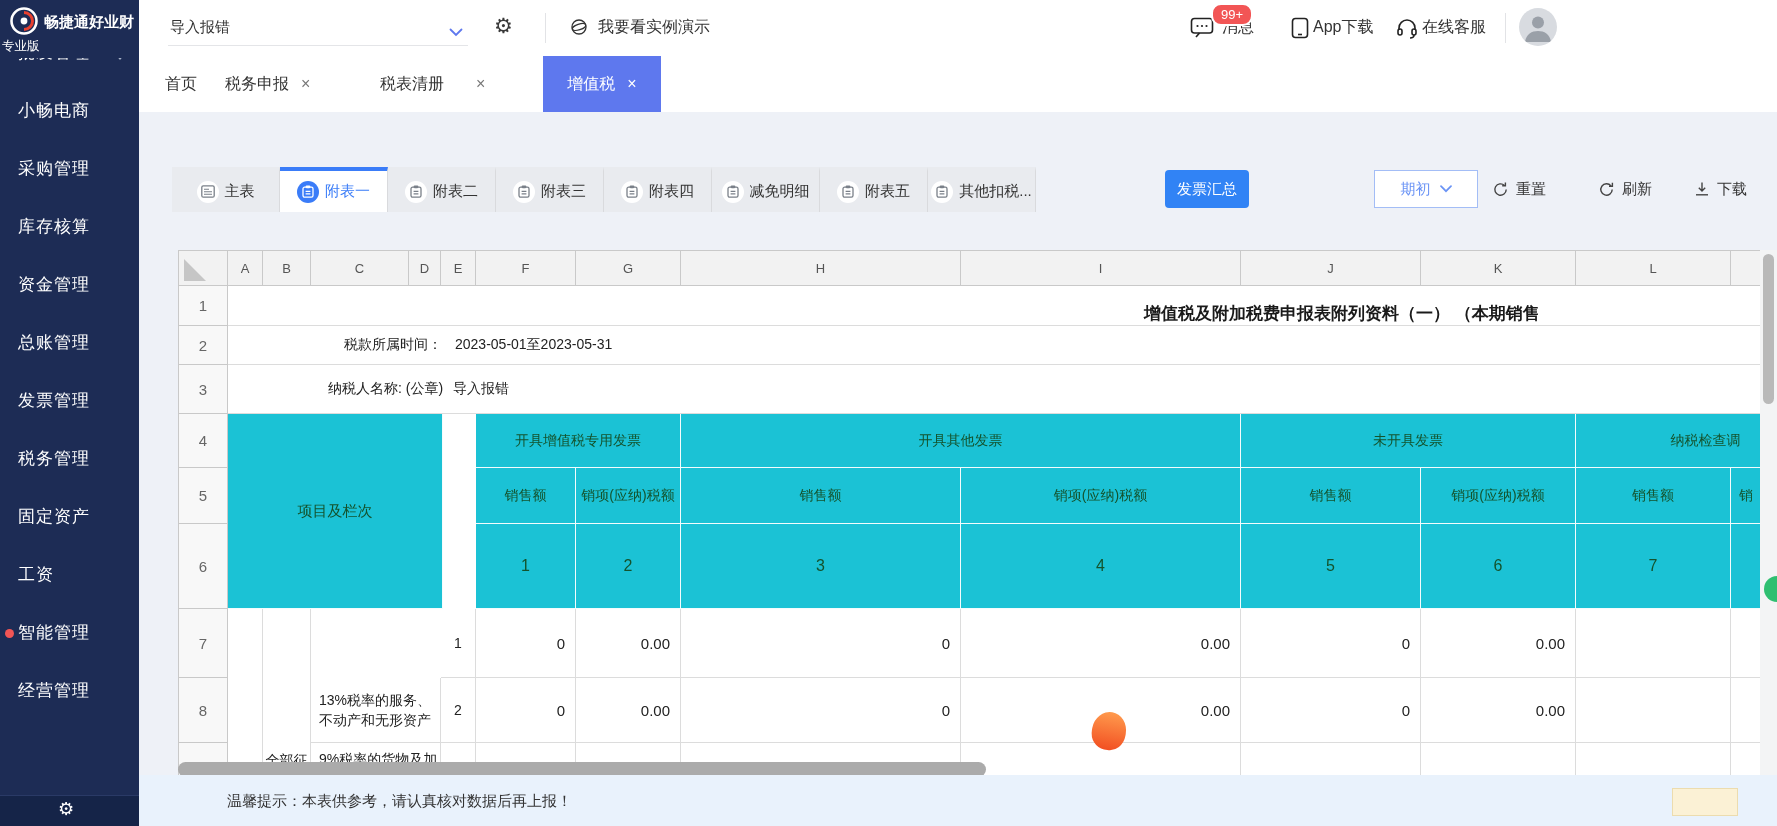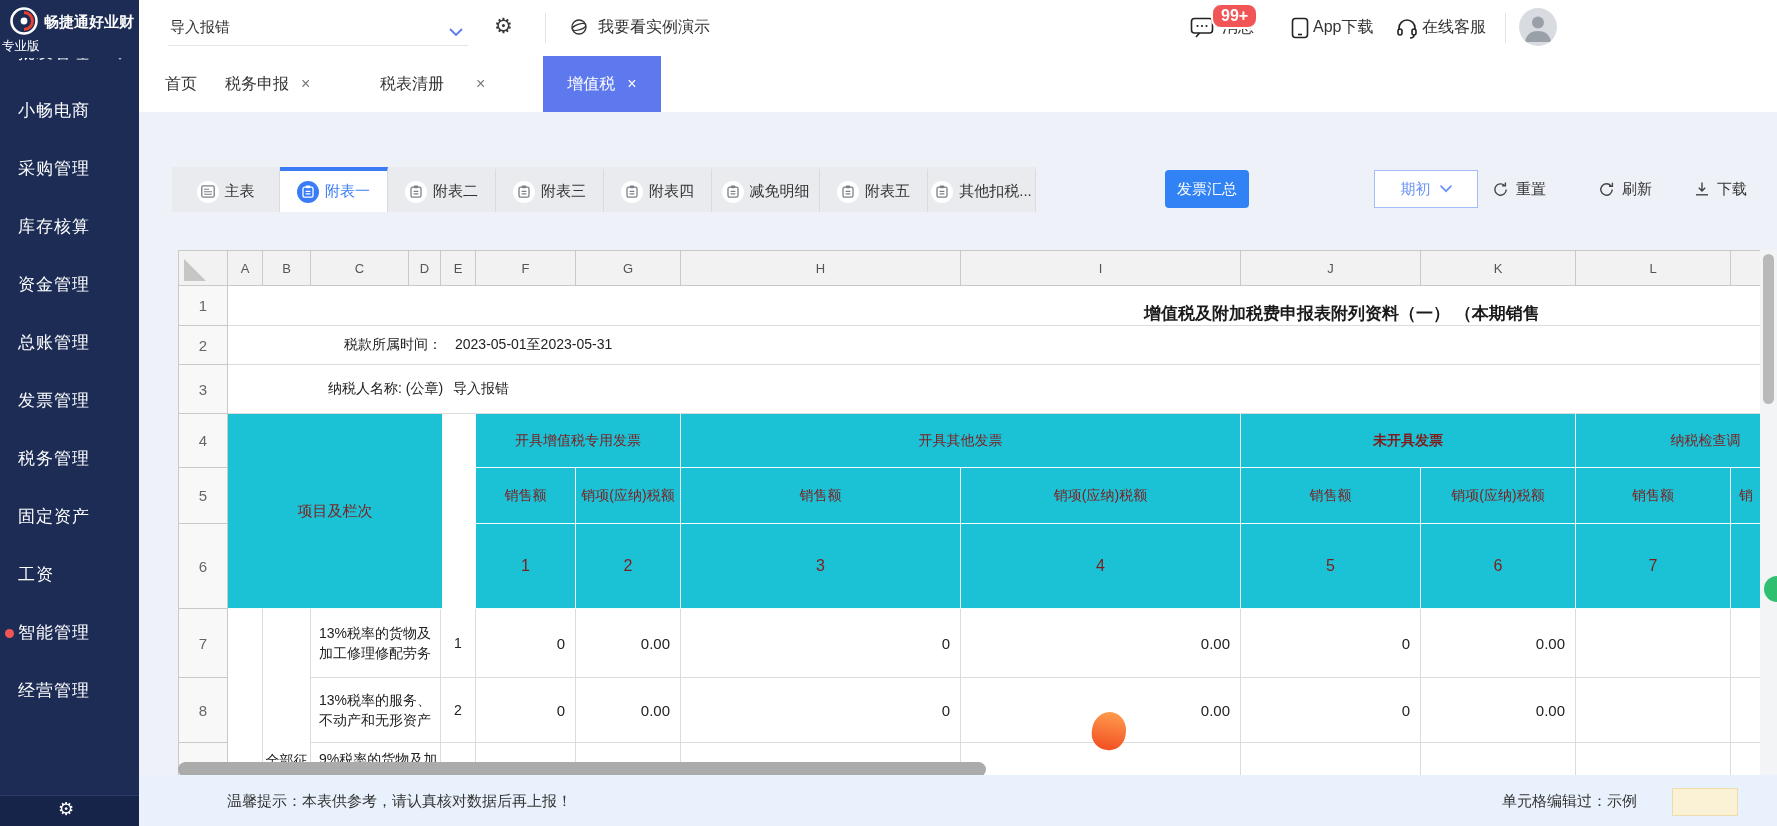--- a/index.html
+++ b/index.html
@@ -26,21 +26,21 @@
   .topbar>*{position:absolute}
   .tb-select{left:31px;top:0;line-height:54px;font-size:15px;color:#333;cursor:pointer}
   .tb-chev{left:310px;top:23px;color:var(--accent,#5e78ee)}
   .tb-underline{left:29px;top:45px;width:300px;height:1px;background:#e4e5e8}
   .tb-gear{left:355px;top:14px;font-size:21px;color:#3a3a3a;cursor:pointer}
   .tb-div{top:13px;width:1px;height:30px;background:#e2e3e6}
   .tb-globe{left:430px;top:17px}
   .tb-demo{left:459px;top:0;line-height:54px;font-size:16px;color:#333;cursor:pointer}
   .tb-ic{top:17px}
   .tb-txt{top:0;line-height:54px;font-size:16px;color:#333;cursor:pointer}
-  .badge{left:1072px;top:3px;background:var(--red,#f25555);color:#fff;font-size:16px;font-weight:bold;
+  .badge{left:1072px;top:3px;background:var(--red,#f25555);color:#fff;font-size:13px;font-weight:normal;
          padding:2px 8px;border-radius:10px;border:2px solid #fff;z-index:2}
   .avatar{left:1380px;top:8px;width:38px;height:38px;border-radius:50%;background:#d8dbe0;overflow:hidden;cursor:pointer}
 
   
   .tabbar{position:absolute;left:139px;top:56px;width:1638px;height:56px;background:#fff}
   .tab{position:absolute;top:0;height:56px;display:flex;align-items:center;gap:12px;font-size:16px;
        color:#333;cursor:pointer}
   .tab .x{color:#777;font-size:16px}
   .tab.active{background:var(--accent,#5e78ee);color:#fff;justify-content:center}
   .tab.active .x{color:#fff}
@@ -66,21 +66,21 @@
         border-left:1px solid #c9c9c9;border-top:1px solid #c9c9c9}
   .cell{position:absolute;box-sizing:border-box;display:flex;align-items:center;justify-content:center}
   .c-hdr{background:#f2f2f2;border-right:1px solid #c9c9c9;border-bottom:1px solid #c9c9c9;
          color:#555;font-size:13px}
   .c-rowhdr{background:#f8f8f8;font-size:15px;color:#666}
   .tri{position:absolute;left:5px;bottom:4px;width:0;height:0;
        border-bottom:22px solid #c6c6c6;border-right:22px solid transparent}
   .c-plain{background:#fff;border-bottom:1px solid #dcdcdc;justify-content:flex-start}
   .c-white{background:#fff;border-right:1px solid #dcdcdc;border-bottom:1px solid #dcdcdc;font-size:15px;color:#222}
   .c-teal{background:var(--teal,#1bc2d5);border-right:1px solid rgba(255,255,255,.95);
-          border-bottom:1px solid rgba(255,255,255,.95);color:#7f1d1d;font-size:14px}
+          border-bottom:1px solid rgba(255,255,255,.95);color:#14532d;font-size:14px}
   .f15{font-size:15px}.f16{font-size:16px}
   .tleft{justify-content:flex-start;padding-left:8px}
   .val{justify-content:flex-end;padding-right:10px}
   .item{justify-content:flex-start;padding:4px 2px 4px 8px;font-size:14px;line-height:1.45;text-align:left}
   .itop{align-items:flex-start;padding-top:6px}
   .cnt{font-size:14px}
   .grp{align-items:flex-end;justify-content:center;padding-bottom:20px;font-size:14px}
   .sheet-title{position:absolute;left:916px;top:8px;height:100%;display:flex;align-items:center;
                font-size:17px;font-weight:bold;color:#1a1a1a;white-space:nowrap}
   .rbox{position:absolute;top:0;height:100%;display:flex;align-items:center;gap:13px;font-size:14px;
@@ -359,41 +359,40 @@
       </div>
       <div class="cell c-plain" style="left: 49px; top: 114px; width: 1533px; height: 49px;">
         <span class="rbox" style="left:100px;gap:10px">
           <span>纳税人名称: (公章)</span>
           <span>导入报错</span>
         </span>
       </div>
       <div class="cell c-teal f15" style="left: 49px; top: 163px; width: 215px; height: 195px;">项目及栏次</div>
       <div class="cell c-teal" style="left: 297px; top: 163px; width: 205px; height: 54px;">开具增值税专用发票</div>
       <div class="cell c-teal" style="left: 502px; top: 163px; width: 560px; height: 54px;">开具其他发票</div>
-      <div class="cell c-teal" style="left: 1062px; top: 163px; width: 335px; height: 54px; font-weight: bold;">未开具发票</div>
+      <div class="cell c-teal" style="left: 1062px; top: 163px; width: 335px; height: 54px;">未开具发票</div>
       <div class="cell c-teal" style="left: 1397px; top: 163px; width: 260px; height: 54px;">纳税检查调</div>
       <div class="cell c-teal" style="left: 297px; top: 217px; width: 100px; height: 56px;">销售额</div>
       <div class="cell c-teal" style="left: 397px; top: 217px; width: 105px; height: 56px;">销项(应纳)税额</div>
       <div class="cell c-teal" style="left: 502px; top: 217px; width: 280px; height: 56px;">销售额</div>
       <div class="cell c-teal" style="left: 782px; top: 217px; width: 280px; height: 56px;">销项(应纳)税额</div>
       <div class="cell c-teal" style="left: 1062px; top: 217px; width: 180px; height: 56px;">销售额</div>
       <div class="cell c-teal" style="left: 1242px; top: 217px; width: 155px; height: 56px;">销项(应纳)税额</div>
       <div class="cell c-teal" style="left: 1397px; top: 217px; width: 155px; height: 56px;">销售额</div>
       <div class="cell c-teal tleft" style="left: 1552px; top: 217px; width: 80px; height: 56px;">销</div>
       <div class="cell c-teal f16" style="left: 297px; top: 273px; width: 100px; height: 85px;">1</div>
       <div class="cell c-teal f16" style="left: 397px; top: 273px; width: 105px; height: 85px;">2</div>
       <div class="cell c-teal f16" style="left: 502px; top: 273px; width: 280px; height: 85px;">3</div>
       <div class="cell c-teal f16" style="left: 782px; top: 273px; width: 280px; height: 85px;">4</div>
       <div class="cell c-teal f16" style="left: 1062px; top: 273px; width: 180px; height: 85px;">5</div>
       <div class="cell c-teal f16" style="left: 1242px; top: 273px; width: 155px; height: 85px;">6</div>
       <div class="cell c-teal f16" style="left: 1397px; top: 273px; width: 155px; height: 85px;">7</div>
       <div class="cell c-teal" style="left: 1552px; top: 273px; width: 30px; height: 85px;"></div>
       <div class="cell c-white" style="left: 49px; top: 358px; width: 35px; height: 182px;"></div>
       <div class="cell c-white grp" style="left: 84px; top: 358px; width: 48px; height: 182px;">全部征</div>
-      <div class="cell c-white item" style="left: 132px; top: 358px; width: 130px; height: 69px;">13%税率的货物及加工修理修配劳务</div>
       <div class="cell c-white cnt" style="left: 262px; top: 358px; width: 35px; height: 69px;">1</div>
       <div class="cell c-white val" style="left: 297px; top: 358px; width: 100px; height: 69px;">0</div>
       <div class="cell c-white val" style="left: 397px; top: 358px; width: 105px; height: 69px;">0.00</div>
       <div class="cell c-white val" style="left: 502px; top: 358px; width: 280px; height: 69px;">0</div>
       <div class="cell c-white val" style="left: 782px; top: 358px; width: 280px; height: 69px;">0.00</div>
       <div class="cell c-white val" style="left: 1062px; top: 358px; width: 180px; height: 69px;">0</div>
       <div class="cell c-white val" style="left: 1242px; top: 358px; width: 155px; height: 69px;">0.00</div>
       <div class="cell c-white" style="left: 1397px; top: 358px; width: 155px; height: 69px;"></div>
       <div class="cell c-white" style="left: 1552px; top: 358px; width: 30px; height: 69px;"></div>
       <div class="cell c-white item" style="left: 132px; top: 427px; width: 130px; height: 65px;">13%税率的服务、不动产和无形资产</div>
@@ -421,17 +420,16 @@
   <div class="hscroll"></div>
   <div class="vtrack">
     <div class="vthumb"></div>
   </div>
 
   <div class="mascot"></div>
   <div class="fab"></div>
 
   <div class="footer">
     <span class="tip">温馨提示：本表供参考，请认真核对数据后再上报！</span>
-    <span class="edited"><span>单元格编辑过：</span><span>示例</span></span>
     <span class="swatch"></span>
   </div>
 
 </div>
 
 </body></html>

